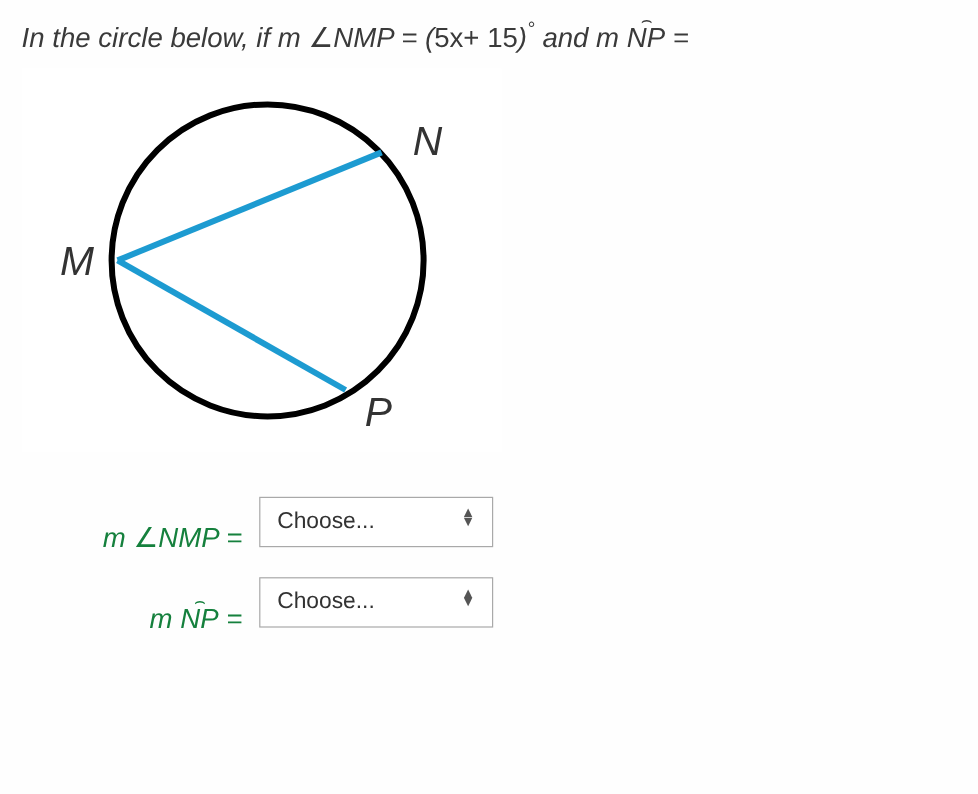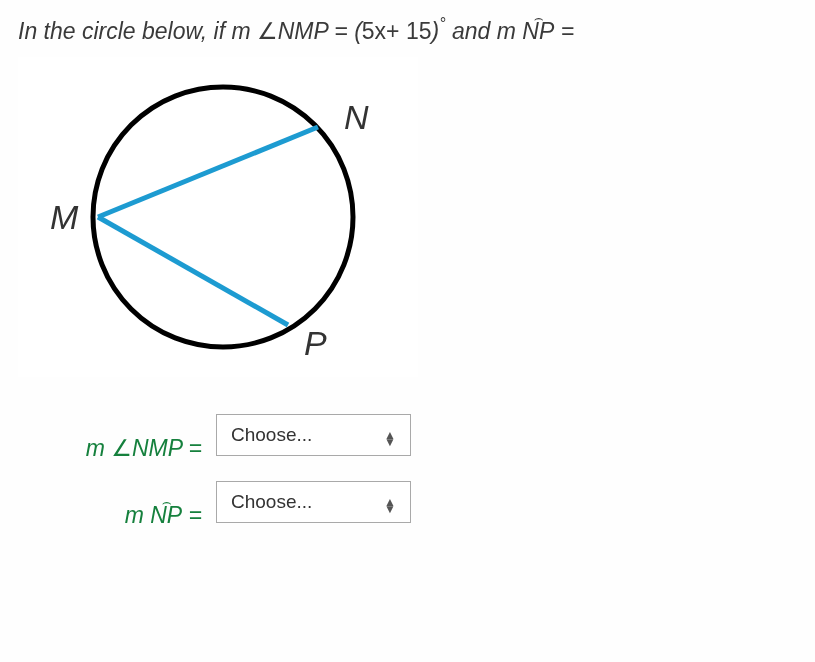--- a/index.html
+++ b/index.html
@@ -78,21 +78,21 @@
       margin-top: 28px;
     }
     .dropdown {
       border: 1px solid #a9a9a9;
       background: white;
       padding: 9px 14px;
       font-size: 19px;
       color: #333;
       width: 195px;
       display: flex;
-      align-items: flex-end;
+      align-items: flex-start;
       justify-content: space-between;
       cursor: pointer;
     }
     .dropdown .arrows {
       font-size: 12px;
       line-height: 7px;
       display: flex;
       flex-direction: column;
       color: #555;
     }

